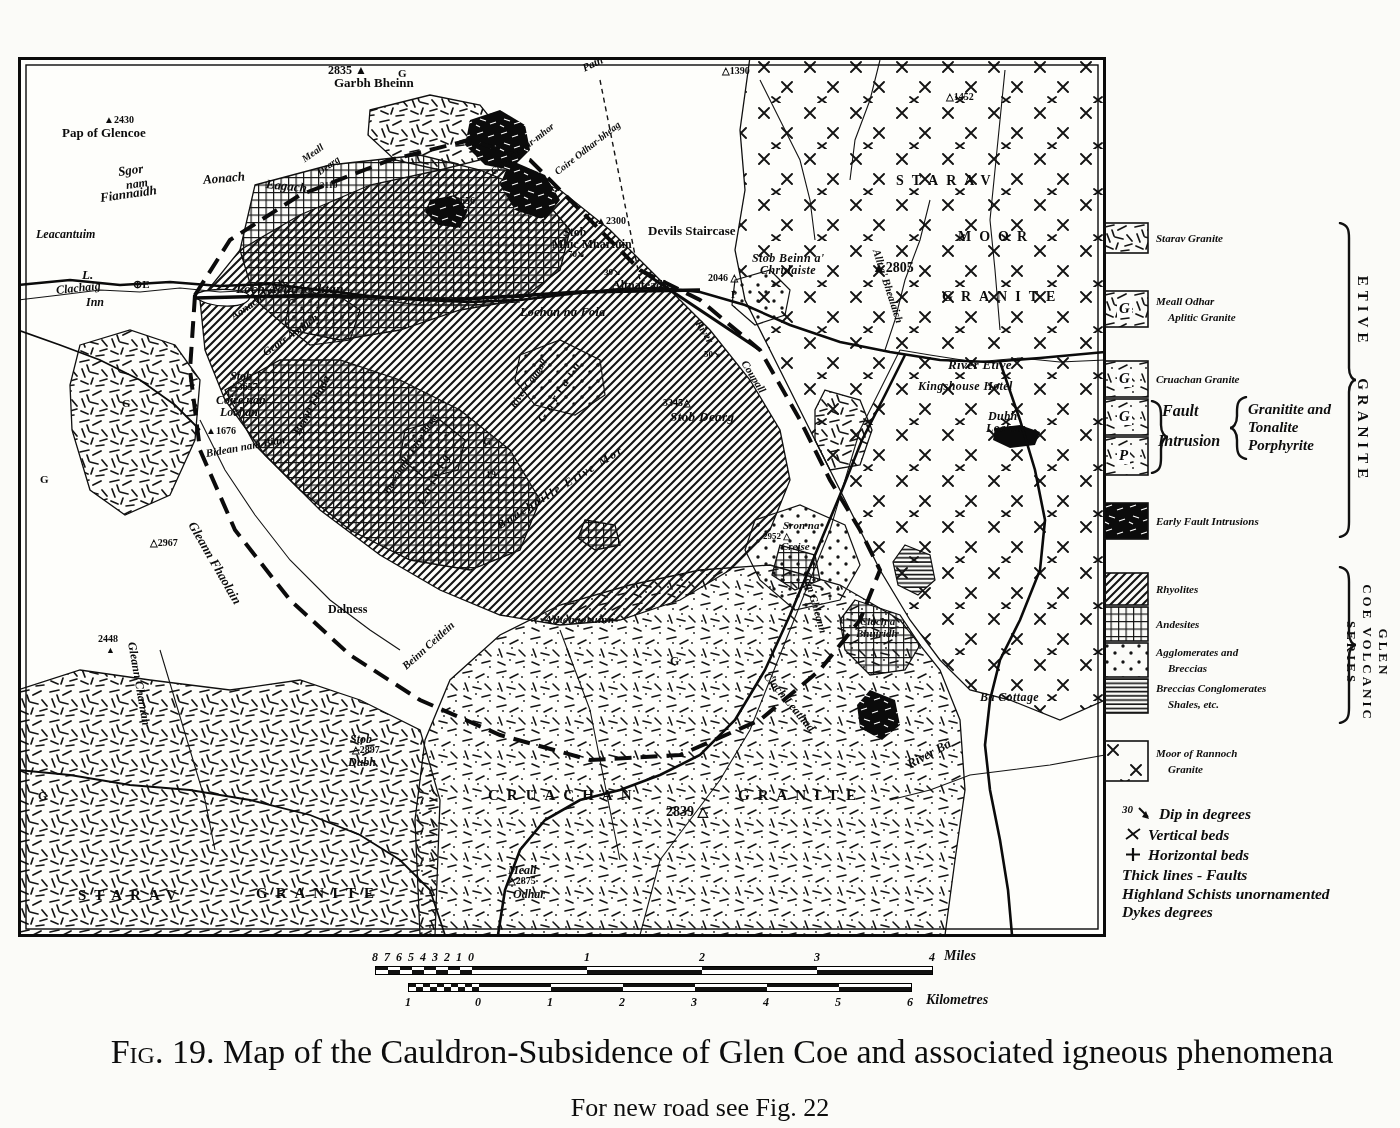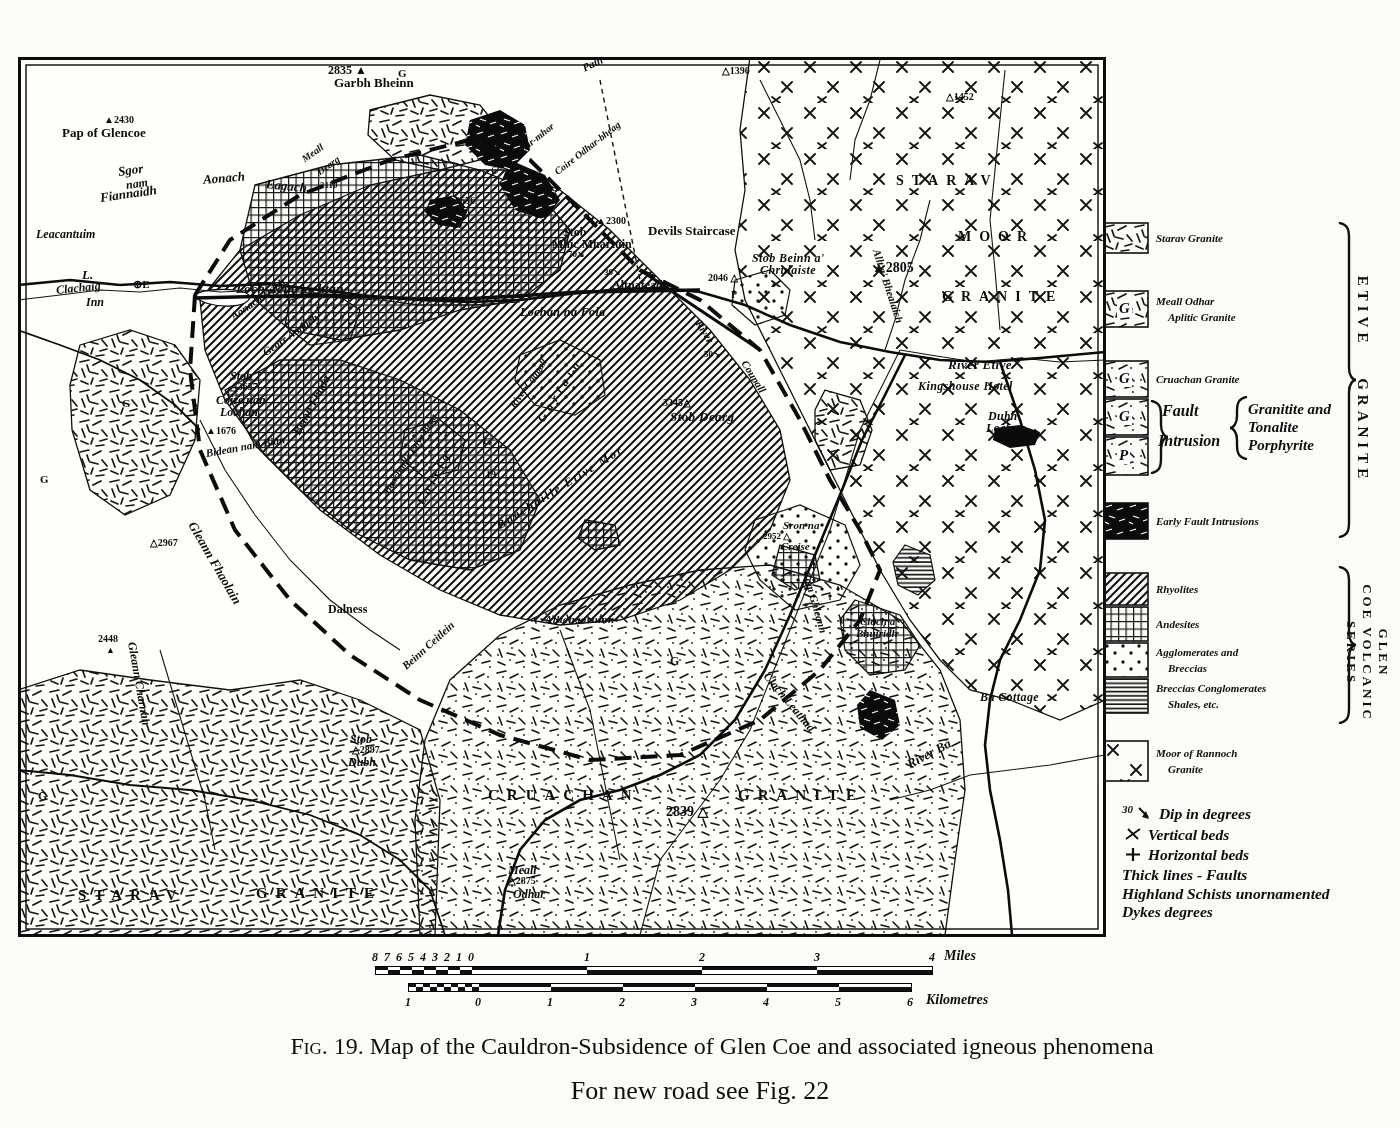--- a/index.html
+++ b/index.html
@@ -41,22 +41,22 @@
   
   #scalebar{position:absolute;left:0;top:0;width:1400px;}
   .bar{position:absolute;height:7px;border:1px solid #000;display:flex;background:#fff;}
   .cell{height:100%;}
   .cellA{background:linear-gradient(180deg,#111 50%,#fff 50%);}
   .cellB{background:linear-gradient(180deg,#fff 50%,#111 50%);}
   .snum{position:absolute;font-weight:bold;font-style:italic;font-size:12px;white-space:nowrap;}
   .sunit{position:absolute;font-weight:bold;font-style:italic;font-size:14px;white-space:nowrap;}
   
   #caption{position:absolute;left:0;top:1033px;width:1400px;text-align:center;}
-  #caption .l1{font-size:24px;margin-left:44px;}
-  #caption .l2{font-size:26px;margin-top:16px;}
+  #caption .l1{font-size:34px;margin-left:44px;}
+  #caption .l2{font-size:26px;margin-top:22px;}
   .smallcaps{font-variant:small-caps;}
   .brace-svg{position:absolute;}
 </style>
 </head>
 <body>
 
 <div id="stage">
 
   <div id="map-wrap">
     <svg id="map-svg" width="1088" height="880" viewBox="0 0 1088 880">

